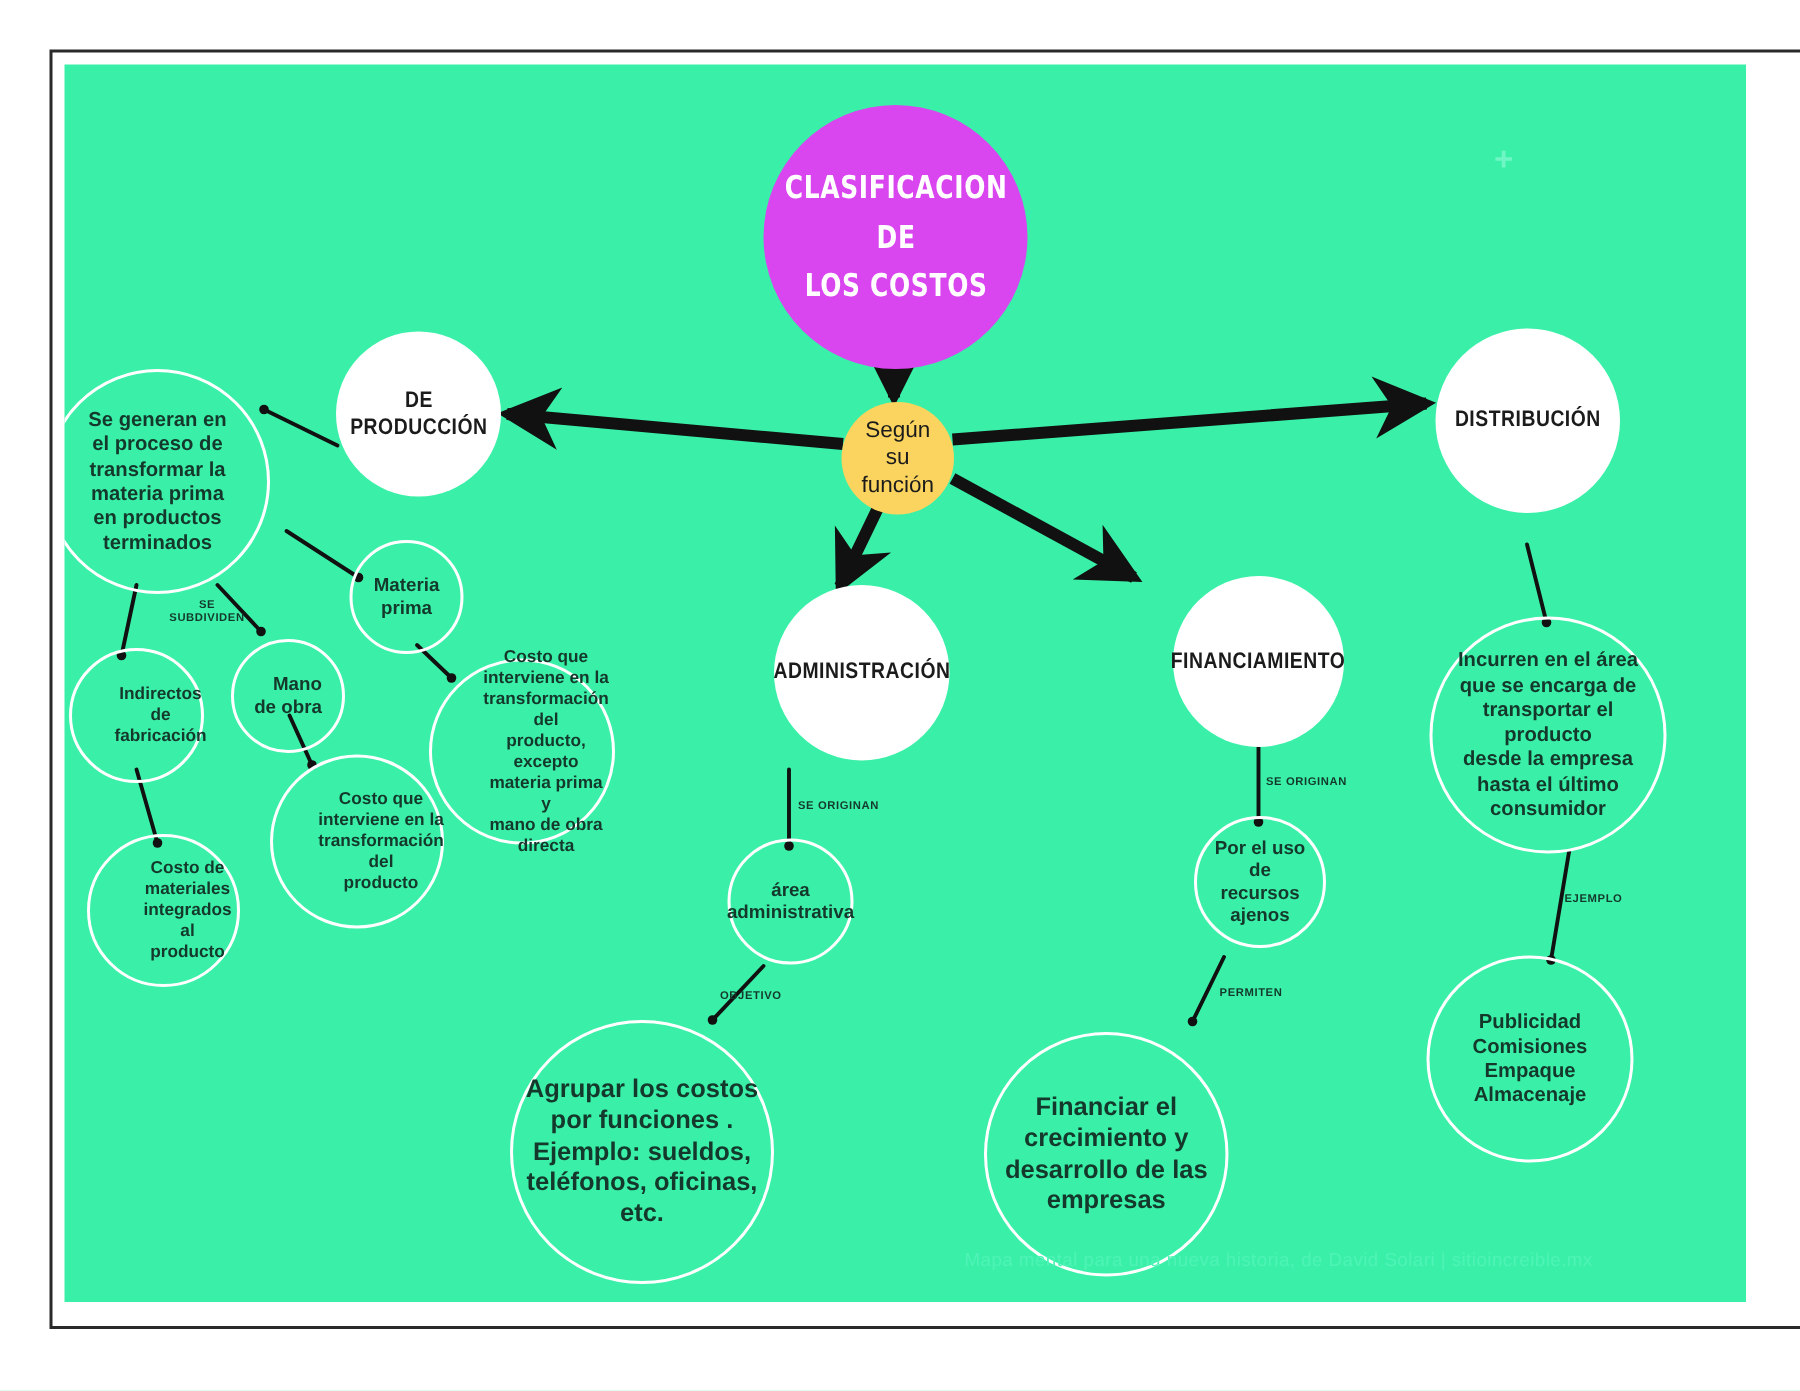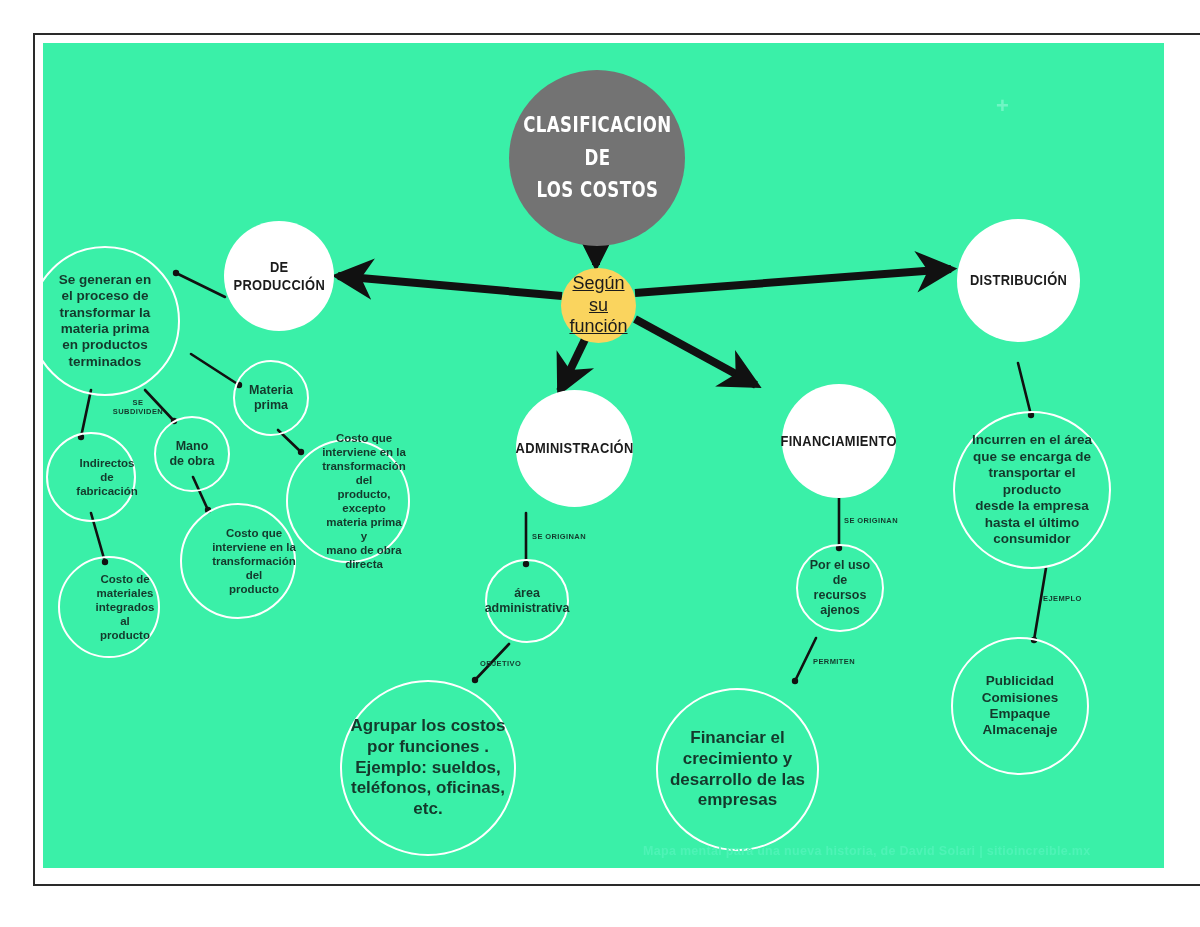--- a/index.html
+++ b/index.html
@@ -66,42 +66,41 @@
   }
 
   .node .txt {
     padding: 0 6px;
     line-height: 1.22;
     white-space: pre-line;
   }
 
   
   .node.title {
-    background: #737373;
+    background: #d946ef;
     color: #ffffff;
     font-weight: bold;
     letter-spacing: 0.5px;
   }
   .node.title .txt {
     font-size: 21px;
     line-height: 1.55;
     font-family: "DejaVu Sans Condensed", "Liberation Sans Narrow", "Liberation Sans", sans-serif;
     transform: scaleX(0.88);
     font-weight: bold;
   }
 
   
   .node.center {
     background: #fad45e;
     color: #1b1b1b;
   }
   .node.center .txt {
-    font-size: 18px;
+    font-size: 15px;
     font-weight: normal;
-    text-decoration: underline;
   }
 
   
   .node.cat {
     background: #ffffff;
     color: #1b1b1b;
   }
   .node.cat .txt {
     font-size: 15px;
     font-weight: bold;
@@ -142,26 +141,25 @@
     text-align: center;
     line-height: 1.25;
     white-space: pre-line;
     user-select: none;
   }
 
   
   #watermark {
     position: absolute;
     left: 600px;
-    bottom: 10px;
+    bottom: 21px;
     font-size: 12.5px;
     color: #4ef3b6;
     letter-spacing: 0.3px;
     user-select: none;
-    font-weight: bold;
   }
 </style>
 </head>
 <body>
 
 <div id="page">
   <div id="frame"></div>
 
   <div id="canvas">
 
@@ -266,21 +264,21 @@
 materia prima
 en productos
 terminados</span>
     </div>
 
     <div class="node ring" style="left:190px; top:317px; width:76px; height:76px;">
       <span class="txt">Materia
 prima</span>
     </div>
 
-    <div class="node ring" style="left:111px; top:373px; width:76px; height:76px;">
+    <div class="node ring" style="left:111px; top:383px; width:76px; height:76px;text-align:right;">
       <span class="txt">Mano
 de obra</span>
     </div>
 
     <div class="node ring sm" style="left:3px; top:389px; width:90px; height:90px;">
       <span class="txt">Indirectos
 de fabricación</span>
     </div>
 
     <div class="node ring sm" style="left:243px; top:396px; width:124px; height:124px;">

